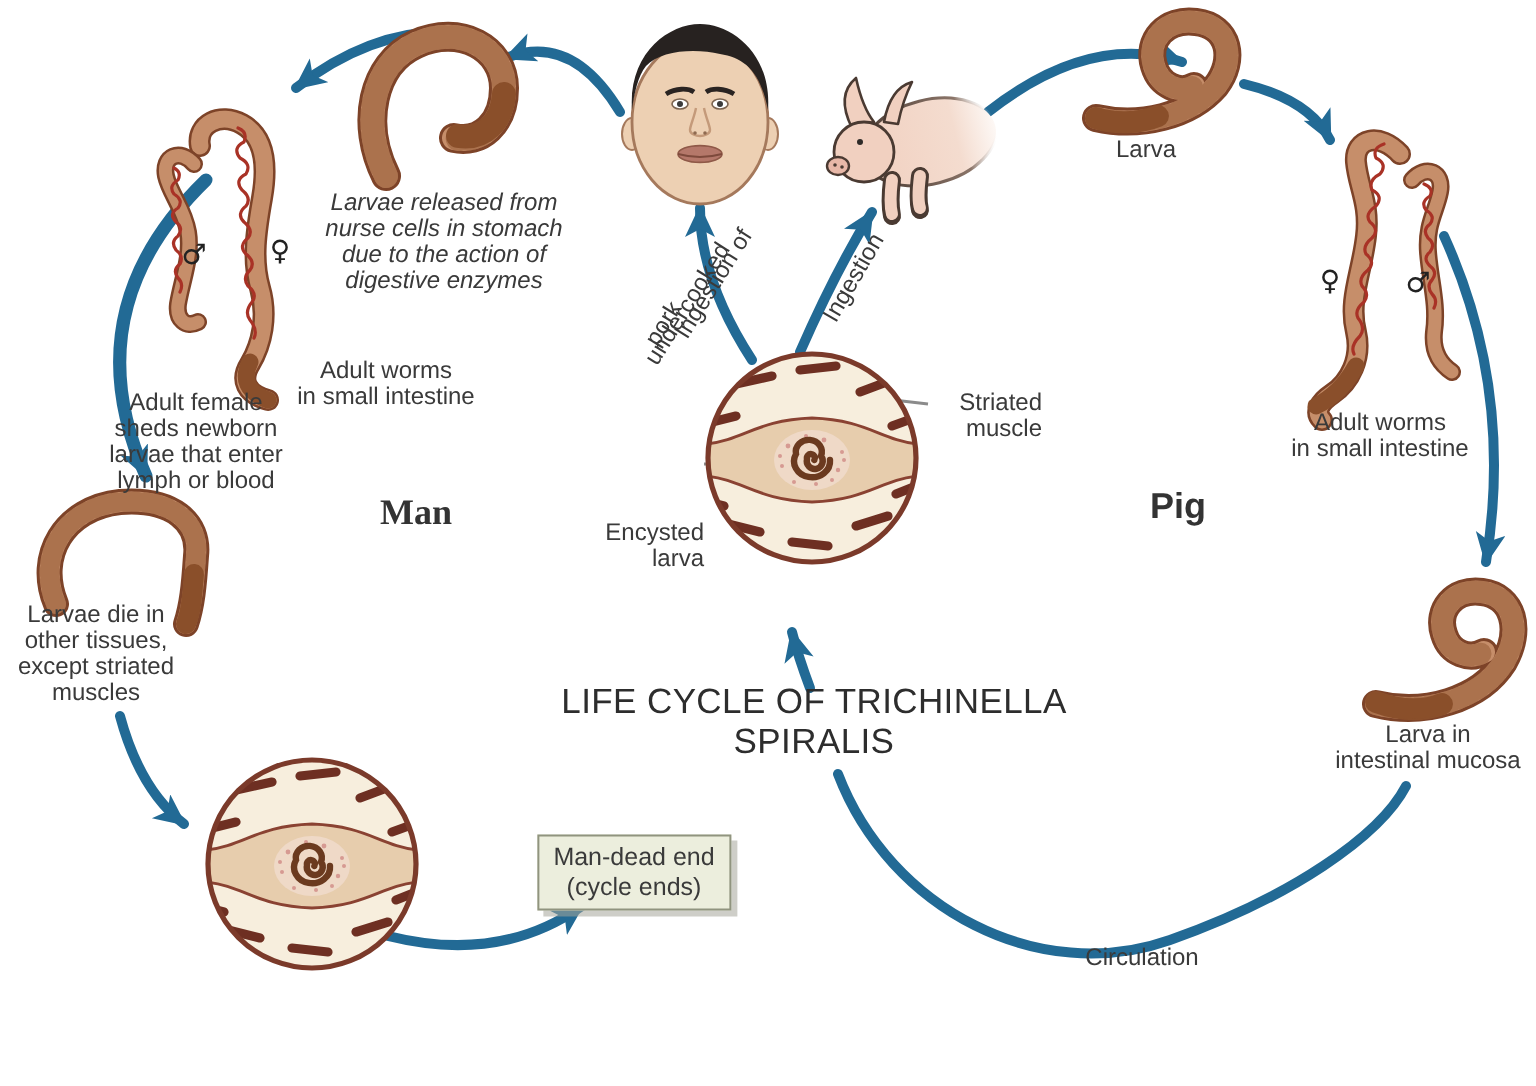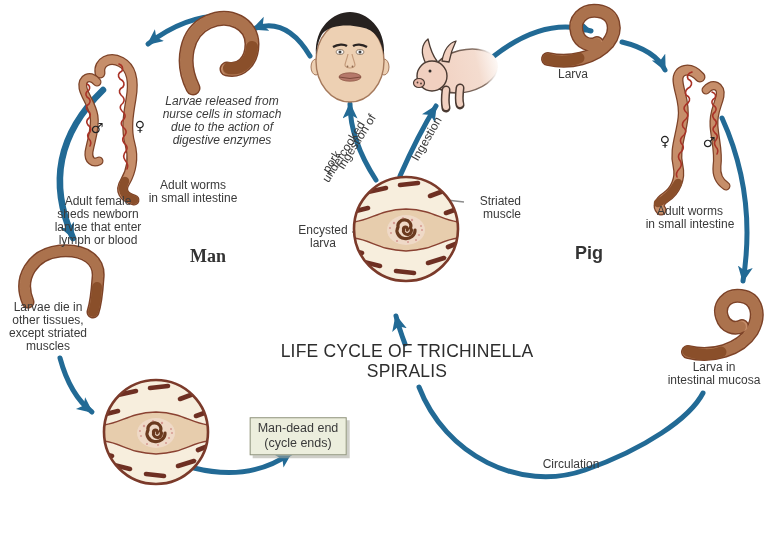--- a/index.html
+++ b/index.html
@@ -11,21 +11,21 @@
   .canvas{position:relative;width:768px;height:543px;background:#fff;overflow:hidden;
           font-family:"Liberation Sans",sans-serif;}
   .canvas > svg{position:absolute;left:0;top:0;}
   .label{position:absolute;font-size:12px;line-height:1.09;color:var(--text);
          text-align:center;white-space:pre-line;transform:translate(-50%,-50%);}
   .host{font-weight:bold;font-size:18px;color:#333;}
   .title{font-weight:normal;font-size:17.5px;line-height:1.16;color:var(--title);letter-spacing:.2px;}
   .rot58{transform:translate(-50%,-50%) rotate(-58deg);white-space:nowrap;}
   .rot60{transform:translate(-50%,-50%) rotate(-60deg);white-space:nowrap;}
   .alignL{text-align:right;}
-  .alignR{text-align:center;}
+  .alignR{text-align:right;margin-top:36px;}
   .sym{position:absolute;font-family:"DejaVu Sans",sans-serif;font-size:14px;font-weight:bold;
        color:#222;transform:translate(-50%,-50%);}
   .deadbox{position:absolute;background:var(--box-bg);border:1px solid #90947f;
            box-shadow:3px 3px 0 rgba(165,165,155,.55);padding:3px 7px;
            font-size:12.5px;line-height:1.18;color:var(--text);text-align:center;
            white-space:pre-line;transform:translate(-50%,-50%);}
   
   .arr{fill:none;stroke:var(--arrow);stroke-width:5;stroke-linecap:round;}
   .arr2{stroke-width:6.5;}
   .ah{fill:var(--arrow);}
@@ -219,21 +219,21 @@
 lymph or blood</div>
 
 <div class="label host" style="left:208px;top:257px;font-family:Liberation Serif, serif;">Man</div>
 
 <div class="label" style="left:48px;top:327px;width:100px;">Larvae die in
 other tissues,
 except striated
 muscles</div>
 
 
-<div class="deadbox" style="left:298px;top:436px;">Man-dead end
+<div class="deadbox" style="left:317px;top:436px;">Man-dead end
 (cycle ends)</div>
 
 <div class="label rot58" style="left:357px;top:142px;">Ingestion of</div>
 <div class="label rot58" style="left:344px;top:152px;">undercooked</div>
 <div class="label rot58" style="left:332px;top:162px;">pork</div>
 
 <div class="label rot60" style="left:427px;top:139px;">Ingestion</div>
 
 <div class="label alignR" style="left:323px;top:237px;width:58px;">Encysted
 larva</div>
@@ -248,20 +248,20 @@
 <div class="label" style="left:573px;top:75px;">Larva</div>
 
 <div class="label" style="left:690px;top:218px;width:130px;">Adult worms
 in small intestine</div>
 
 <div class="label host" style="left:589px;top:254px;">Pig</div>
 
 <div class="label" style="left:714px;top:374px;width:120px;">Larva in
 intestinal mucosa</div>
 
-<div class="label" style="left:571px;top:465px;">Circulation</div>
+<div class="label" style="left:571px;top:479px;">Circulation</div>
 
 <div class="sym" style="left:97px;top:128px;">♂</div>
 <div class="sym" style="left:140px;top:126px;">♀</div>
 <div class="sym" style="left:665px;top:141px;">♀</div>
 <div class="sym" style="left:709px;top:142px;">♂</div>
 
 </div>
 
 </body></html>

